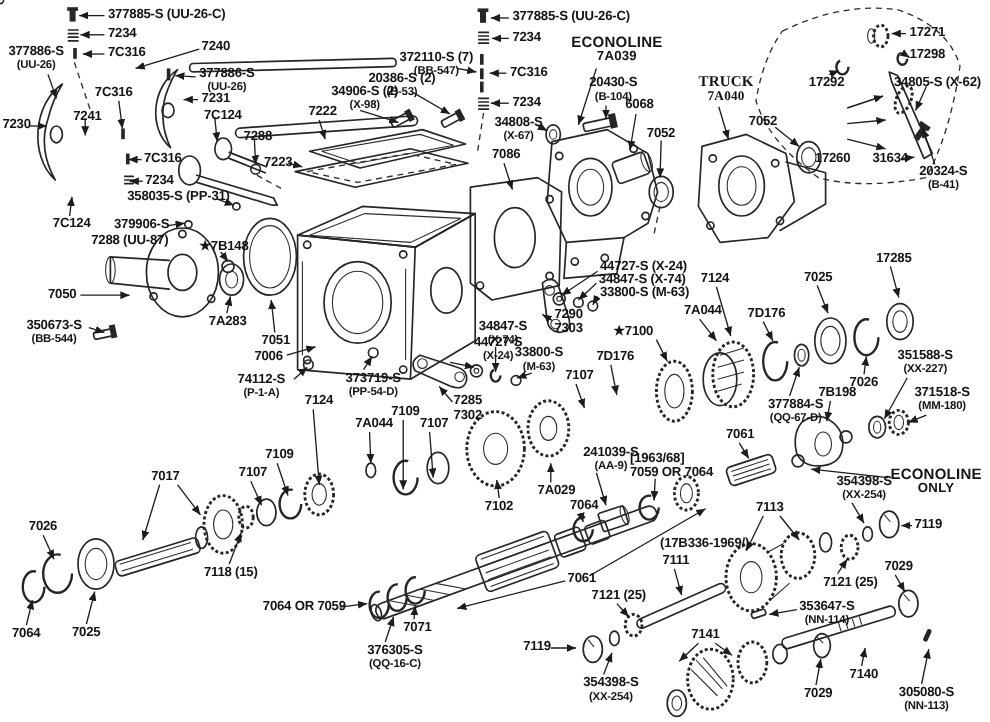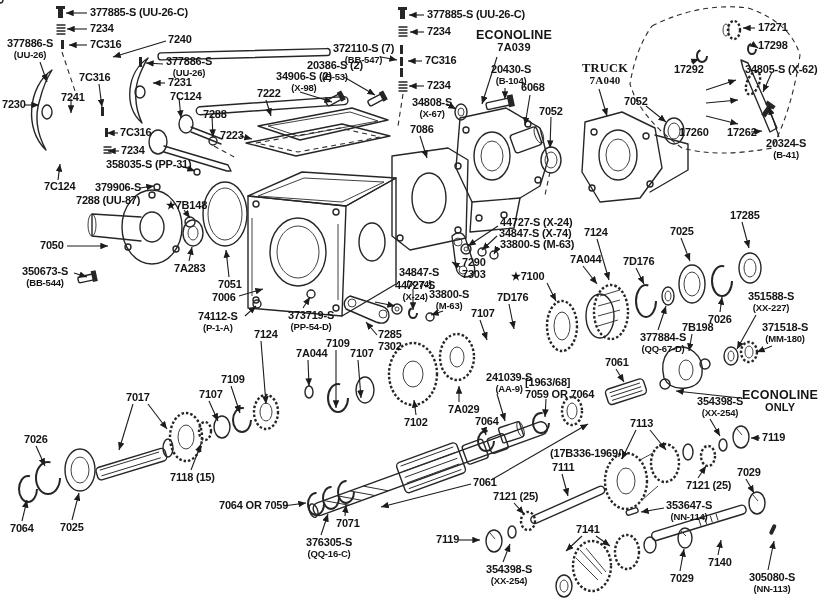--- a/index.html
+++ b/index.html
@@ -580,21 +580,21 @@
     <div class="lbl" style="left: 674px; top: 64px;">
       <div>17292</div>
     </div>
     <div class="lbl" style="left: 745px; top: 64px;">
       <div>34805-S (X-62)</div>
     </div>
     <div class="lbl" style="left: 679px; top: 97px; margin-top: 30px;">
       <div>17260</div>
     </div>
     <div class="lbl" style="left: 727px; top: 127px;">
-      <div>17262</div>
+      <div>31634</div>
     </div>
     <div class="lbl" style="left: 766px; top: 138px;">
       <div>20324-S</div>
       <div class="l2">(B-41)</div>
     </div>
     <div class="lbl" style="left: 254px; top: 329px;">
       <div>7124</div>
     </div>
     <div class="lbl" style="left: 221px; top: 374px;">
       <div>7109</div>

